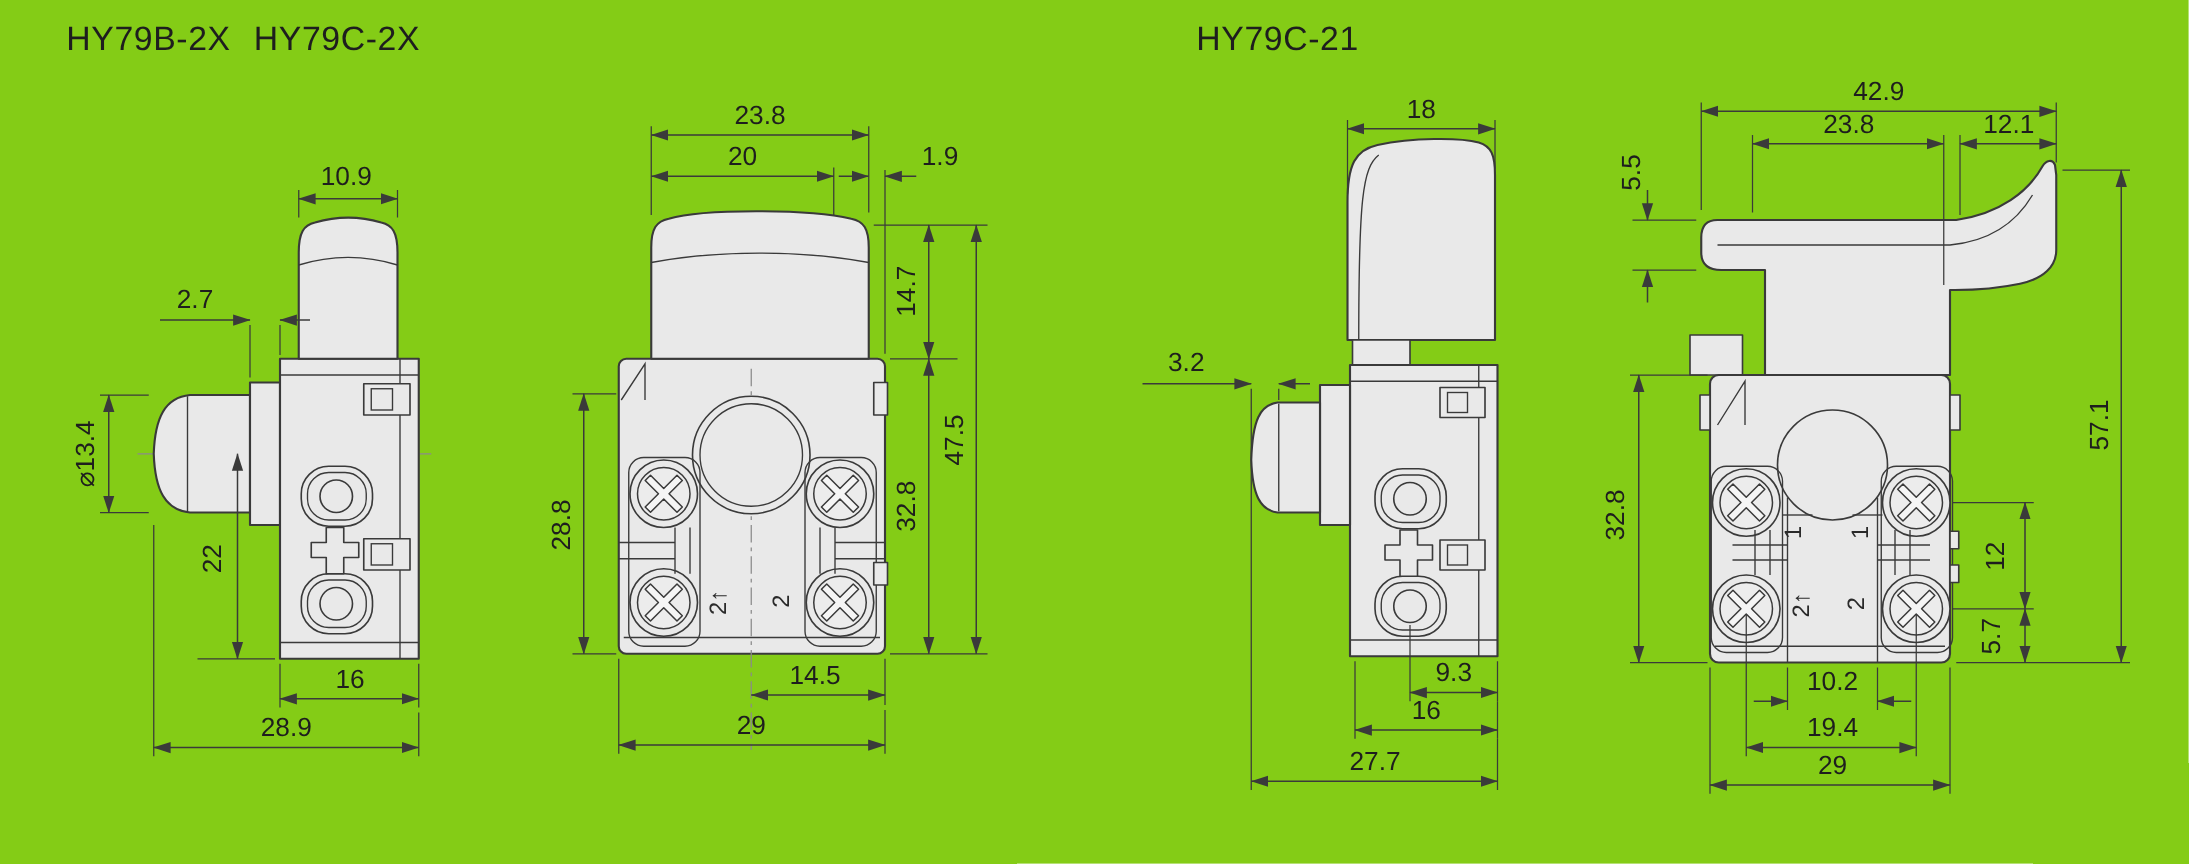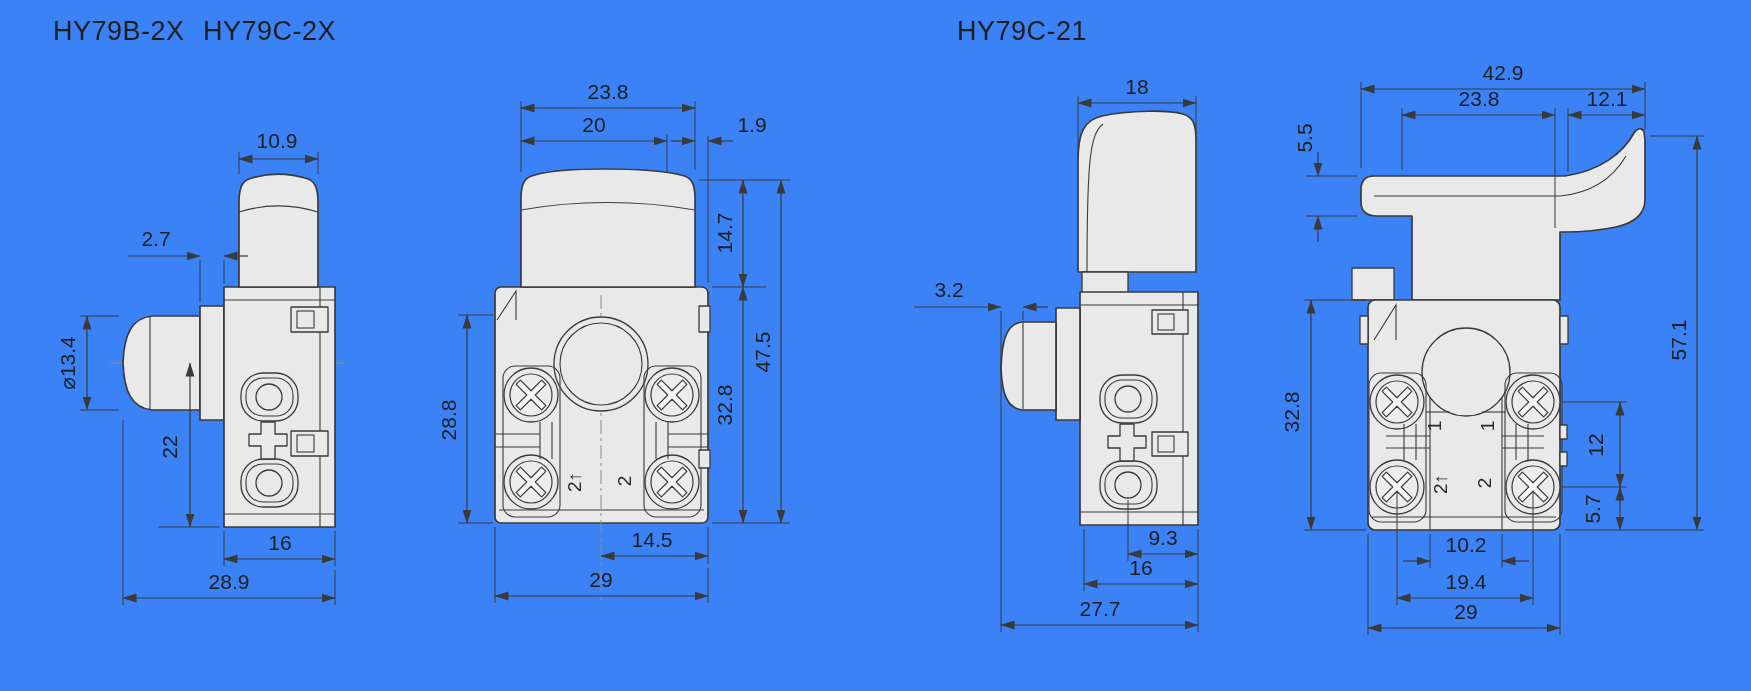--- a/index.html
+++ b/index.html
@@ -1,16 +1,16 @@
 <!DOCTYPE html>
 <html><head>
 <meta charset="utf-8">
 <style>
   html,body{margin:0;padding:0;background:#ffffff;}
-  .canvas{position:relative;width:1751px;height:691px;background:#3b82f6;overflow:hidden;}
+  .canvas{position:relative;width:1751px;height:691px;background:#84cc16;overflow:hidden;}
   svg{display:block;}
   .part{fill:#e9e9e9;stroke:#3a3a3a;stroke-width:1.7;stroke-linejoin:round;}
   .part2{fill:#e9e9e9;stroke:#3a3a3a;stroke-width:1.3;stroke-linejoin:round;}
   .inpart{fill:#ececec;stroke:#3a3a3a;stroke-width:1.2;}
   .cross{fill:#f5f5f5;stroke:#3a3a3a;stroke-width:1.2;stroke-linejoin:round;}
   .thin{fill:none;stroke:#3a3a3a;stroke-width:1.1;}
   .dim{fill:none;stroke:#3a3a3a;stroke-width:1.2;}
   .ext{fill:none;stroke:#3a3a3a;stroke-width:1;}
   .cl{fill:none;stroke:#8a8a8a;stroke-width:1;stroke-dasharray:14 4 3 4;}
   .dtxt{font-family:"Liberation Sans","DejaVu Sans",sans-serif;font-size:21px;fill:#1e1e1e;text-anchor:middle;}

